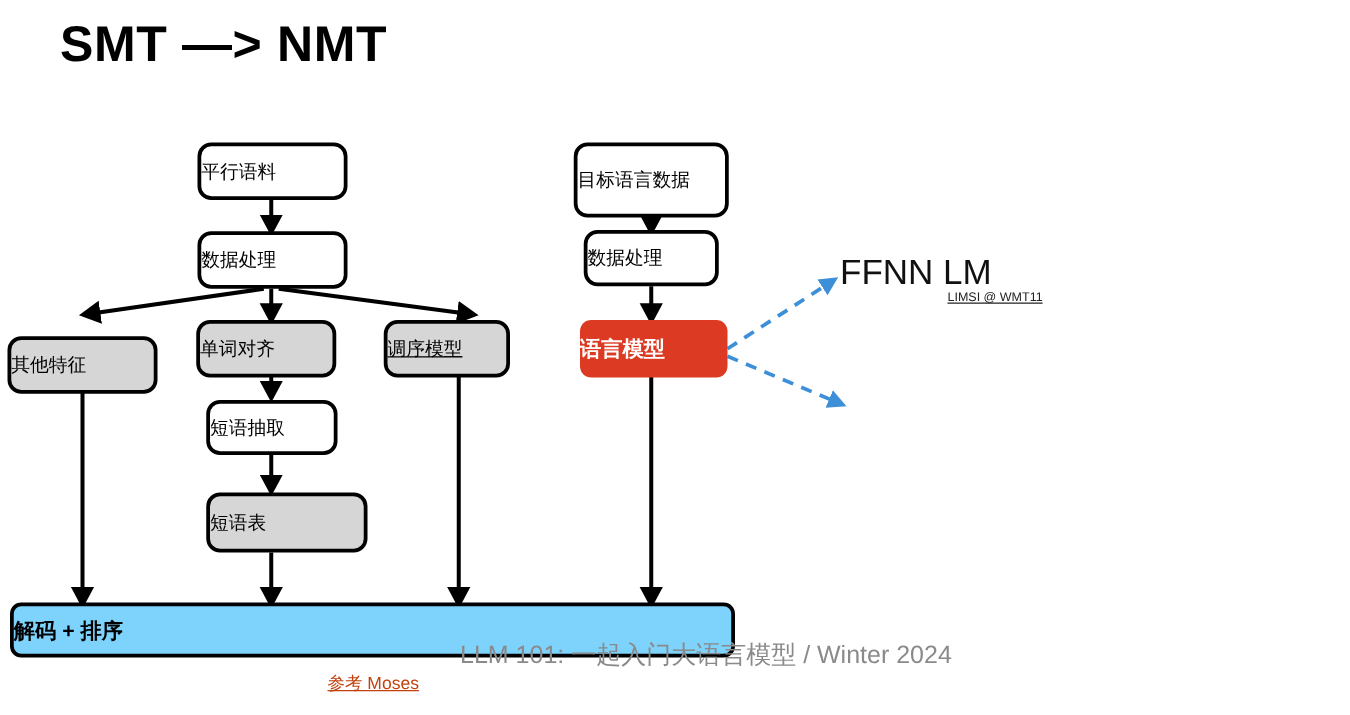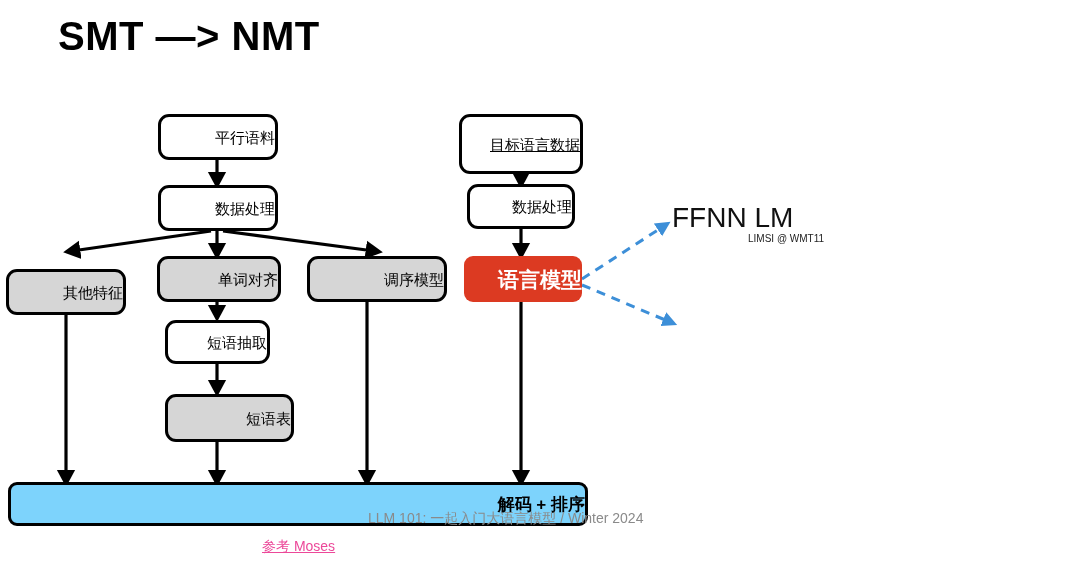--- a/index.html
+++ b/index.html
@@ -9,60 +9,60 @@
     font-family:"Liberation Sans","DejaVu Sans",sans-serif;
     overflow:hidden;
     position:relative;
   }
   #stage{position:absolute;inset:0;width:1080px;height:572px;}
 
   
   #title{
     position:absolute;left:48px;top:14px;
     font-size:40px;font-weight:bold;color:#000;
-    letter-spacing:0.5px;white-space:nowrap;margin-left:10px;
+    letter-spacing:0.5px;white-space:nowrap;
   }
 
   
   .node{
     position:absolute;box-sizing:border-box;
     border:3px solid #000;border-radius:11px;
-    display:flex;align-items:center;justify-content:flex-end;
+    display:flex;align-items:center;justify-content:flex-start;
     font-size:15px;color:#000;background:#fff;
     text-align:center;line-height:1;white-space:nowrap;
   }
   .node.gray{background:#d6d6d6;}
   .node.red{
     background:#dc3a22;border:none;border-radius:9px;
-    color:#ffffff;font-weight:bold;font-size:21px;
+    color:#ffffff;font-weight:bold;font-size:17px;
   }
   .node.bar{
     border-radius:9px;font-size:17px;font-weight:bold;background:#7dd3fc;
   }
 
   
   #wires{position:absolute;left:0;top:0;width:1080px;height:572px;pointer-events:none;}
 
   
   .lm-title{
     position:absolute;font-size:28px;color:#111;white-space:nowrap;
   }
   .lm-link{
     position:absolute;font-size:10px;color:#222;
-    white-space:nowrap;
+    text-decoration:underline;white-space:nowrap;margin-left:10px;
   }
 
   
   #ref-link{
     position:absolute;left:262px;top:538px;
-    font-size:14px;color:#ec4899;text-decoration:underline;white-space:nowrap;
+    font-size:14px;color:#c2410c;text-decoration:underline;white-space:nowrap;
   }
   #footer{
     position:absolute;left:368px;top:510px;
-    font-size:14px;color:#8a8a8a;white-space:nowrap;
+    font-size:20px;color:#8a8a8a;white-space:nowrap;
   }
 </style>
 </head>
 <body>
 
 <div id="stage">
 
   <div id="title">SMT —&gt; NMT</div>
 
   <svg id="wires" viewBox="0 0 1080 572" xmlns="http://www.w3.org/2000/svg">
@@ -101,37 +101,37 @@
   </div>
 
   <div class="node" style="left:158px;top:185px;width:120px;height:46px;">
     <span>数据处理</span>
   </div>
 
   <div class="node gray" style="left:6px;top:256px;width:120px;height:46px;margin-top:13px;">
     <span>其他特征</span>
   </div>
 
-  <div class="node gray" style="left:157px;top:256px;width:124px;height:46px;">
+  <div class="node gray" style="left:157px;top:256px;width:112px;height:46px;">
     <span>单词对齐</span>
   </div>
 
-  <div class="node gray" style="left:307px;top:256px;width:140px;height:46px;">
+  <div class="node gray" style="left:307px;top:256px;width:101px;height:46px;text-decoration:underline;">
     <span>调序模型</span>
   </div>
 
-  <div class="node" style="left:165px;top:320px;width:105px;height:44px;padding-left:24px;">
+  <div class="node" style="left:165px;top:320px;width:105px;height:44px;">
     <span>短语抽取</span>
   </div>
 
   <div class="node gray" style="left:165px;top:394px;width:129px;height:48px;">
     <span>短语表</span>
   </div>
 
-  <div class="node" style="left:459px;top:114px;width:124px;height:60px;text-decoration:underline;">
+  <div class="node" style="left:459px;top:114px;width:124px;height:60px;">
     <span>目标语言数据</span>
   </div>
 
   <div class="node" style="left:467px;top:184px;width:108px;height:45px;">
     <span>数据处理</span>
   </div>
 
   <div class="node red" style="left:464px;top:256px;width:118px;height:46px;">
     <span>语言模型</span>
   </div>

